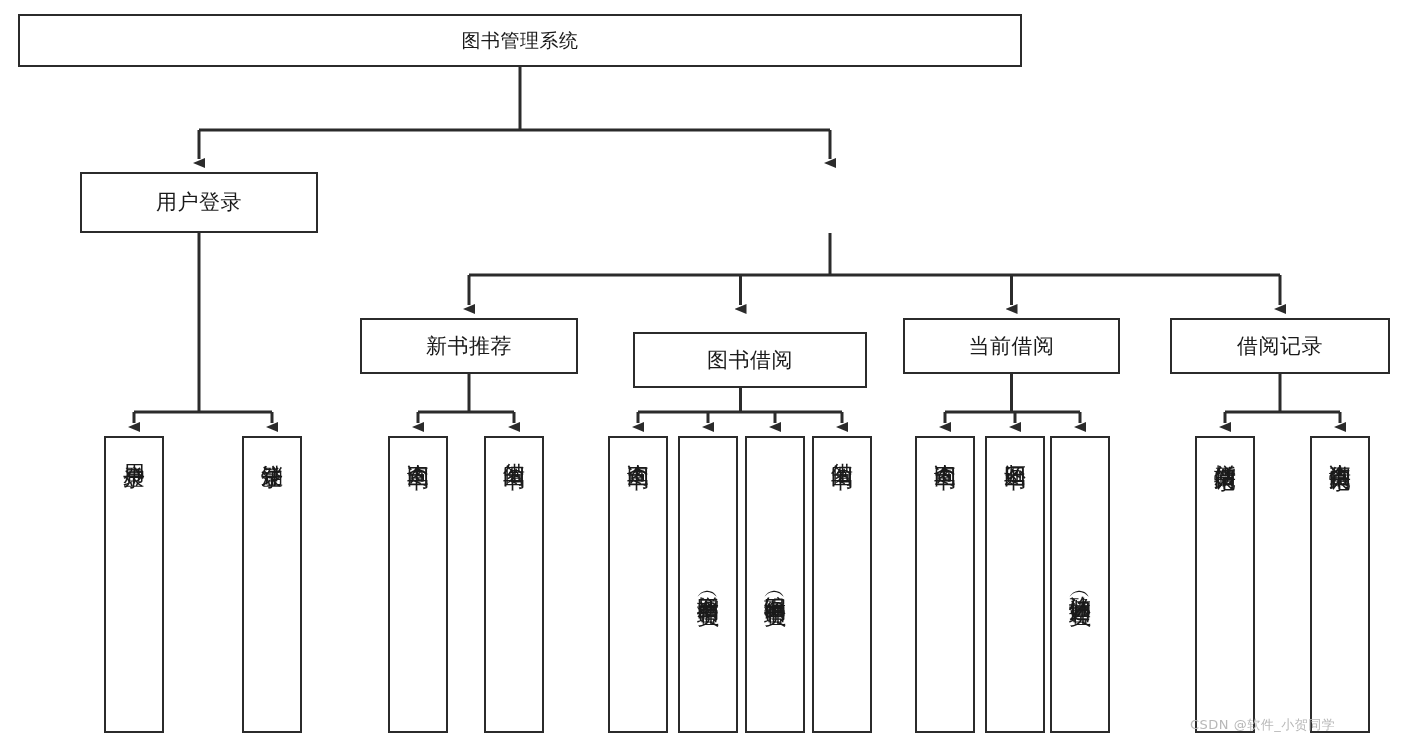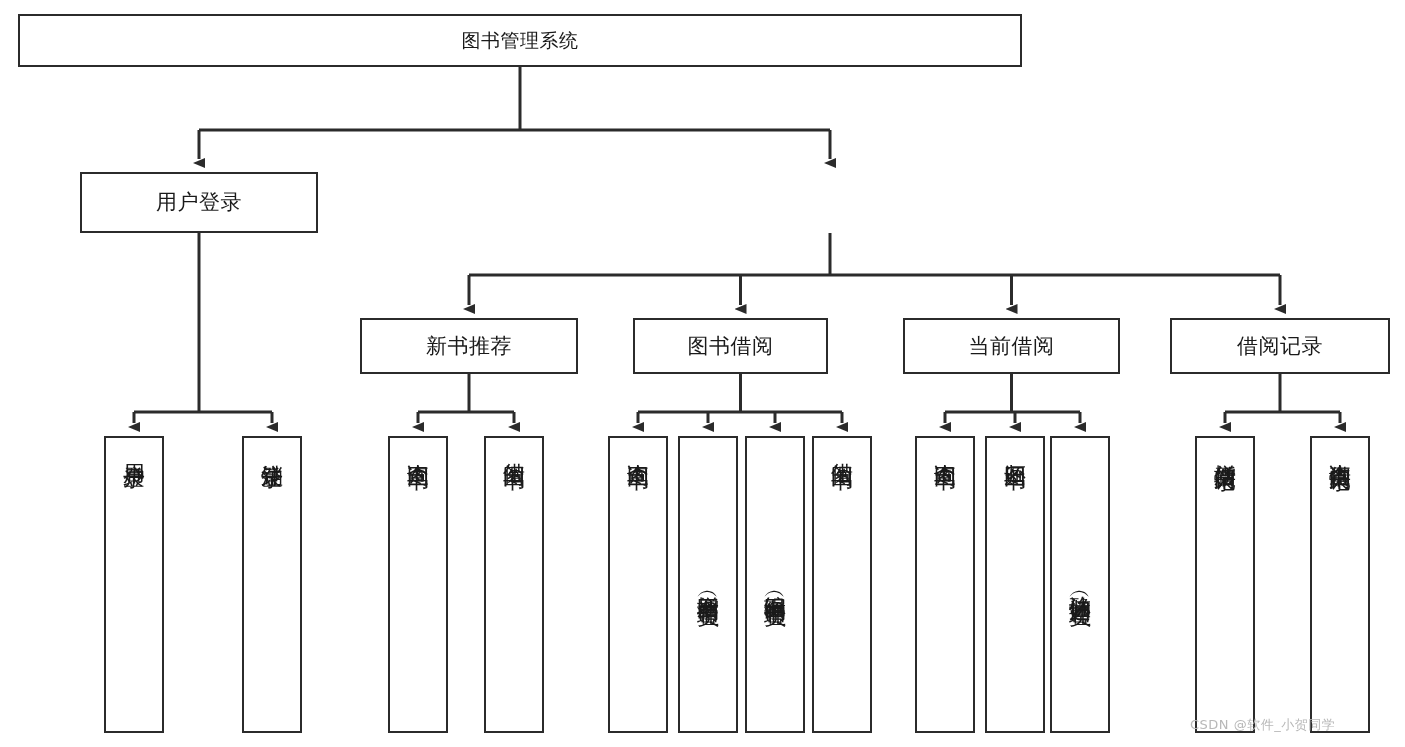--- a/index.html
+++ b/index.html
@@ -124,21 +124,21 @@
     <span class="lbl">图书管理系统</span>
   </div>
 
   <div class="node horiz" id="n-user-login" style="left: 80px; top: 172px; width: 238px; height: 61px;">
     <span class="lbl">用户登录</span>
   </div>
 
   <div class="node horiz" id="n-new-book-rec" style="left: 360px; top: 318px; width: 218px; height: 56px; align-items: center;">
     <span class="lbl">新书推荐</span>
   </div>
-  <div class="node horiz" id="n-book-borrow" style="left: 633px; top: 318px; width: 195px; height: 56px;">
+  <div class="node horiz" id="n-book-borrow" style="left: 633px; top: 332px; width: 234px; height: 56px;">
     <span class="lbl">图书借阅</span>
   </div>
   <div class="node horiz" id="n-current-borrow" style="left: 903px; top: 318px; width: 217px; height: 56px;">
     <span class="lbl">当前借阅</span>
   </div>
   <div class="node horiz" id="n-borrow-record" style="left: 1170px; top: 318px; width: 220px; height: 56px;">
     <span class="lbl">借阅记录</span>
   </div>
 
   <div class="node vert" id="n-leaf-0" style="left: 104px; top: 436px; width: 60px; height: 297px;">

